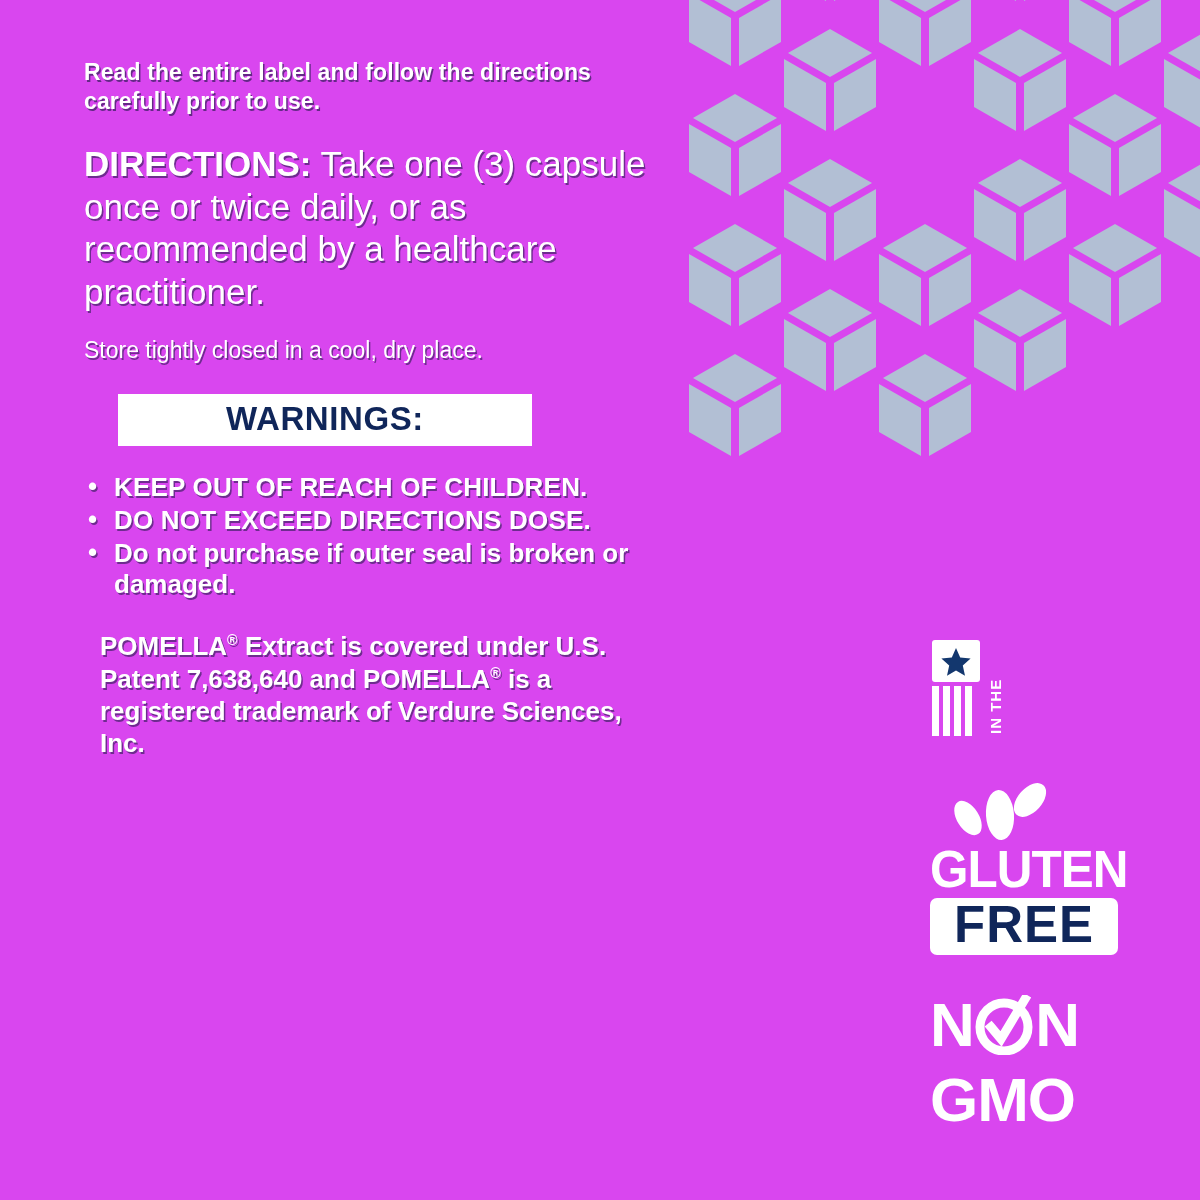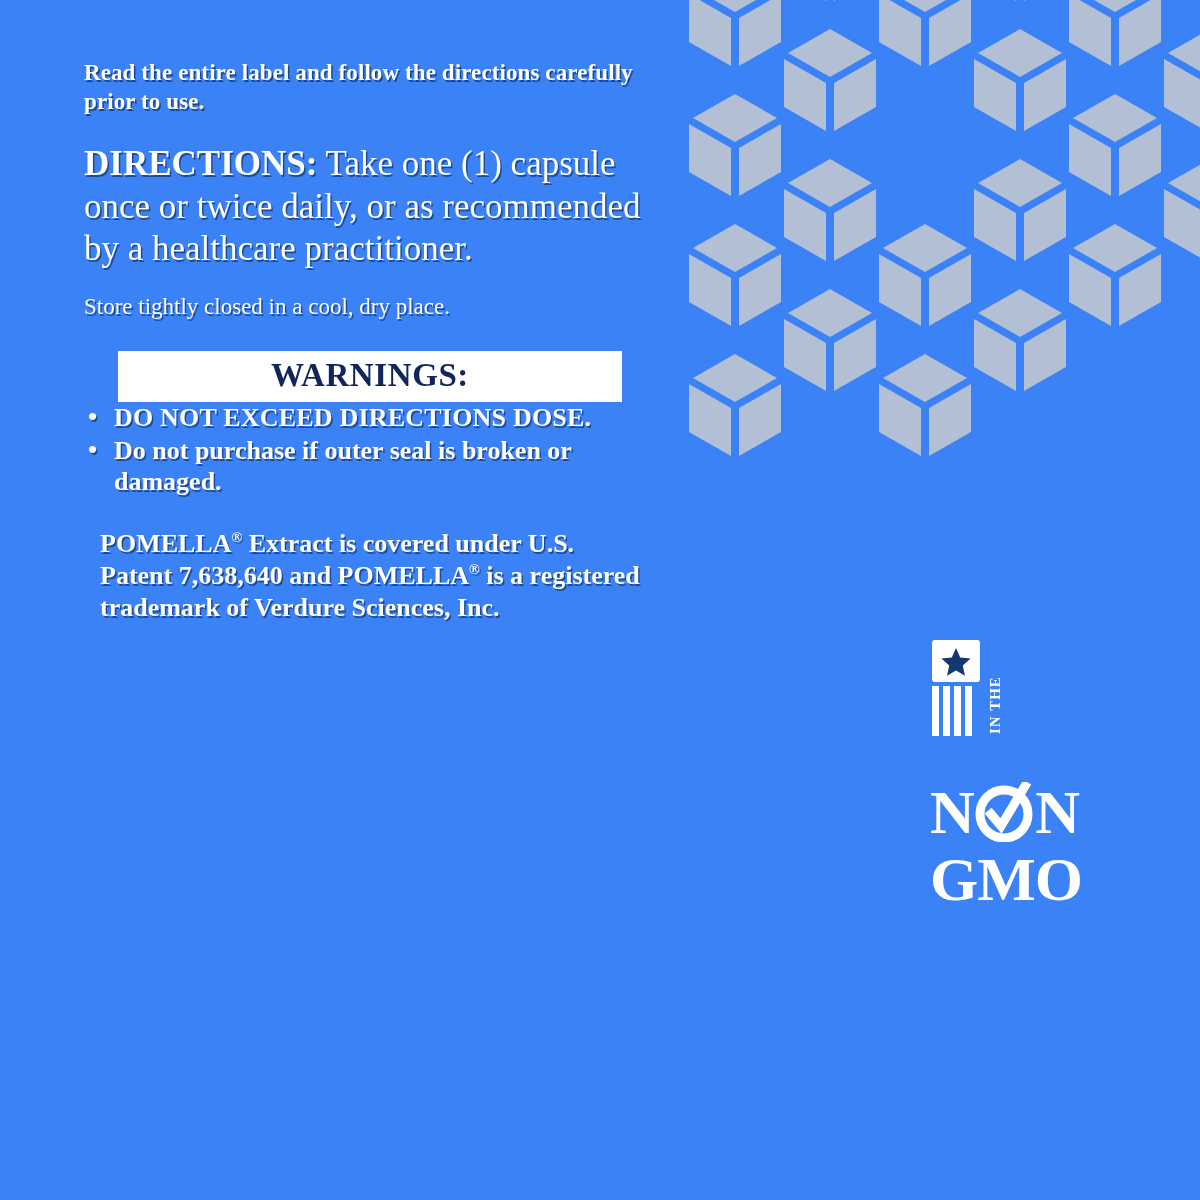--- a/index.html
+++ b/index.html
@@ -8,22 +8,22 @@
     padding: 0;
     background: #0d3069;
   }
   * { box-sizing: border-box; }
 
   .label-panel {
     position: relative;
     width: 1200px;
     height: 1200px;
     overflow: hidden;
-    background: #3b82f6;
-    font-family: Liberation Serif, serif;
+    background: #d946ef;
+    font-family: Liberation Sans, sans-serif;
     color: #ffffff;
   }
 
   
   .bg-pattern {
     position: absolute;
     top: -150px;
     right: -60px;
     width: 620px;
     height: 700px;
@@ -63,29 +63,29 @@
   .store-block {
     font-size: 23px;
     line-height: 1.22;
     margin: 0 0 30px 0;
     text-shadow: 1.5px 1.5px 0 rgba(3,18,48,0.5);
   }
 
   
   .warnings-box {
     margin-left: 34px;
-    width: 504px;
+    width: 414px;
     background: #ffffff;
     color: #10265a;
     text-align: center;
     font-size: 33px;
     font-weight: bold;
     letter-spacing: 0.6px;
     padding: 6px 0 8px 0;
-    margin-bottom: 0;
+    margin-bottom: 26px;
   }
 
   .warning-list {
     list-style: none;
     margin: 0 0 30px 0;
     padding: 0;
   }
   .warning-list li {
     position: relative;
     padding-left: 30px;
@@ -226,21 +226,21 @@
     height: 60px;
     margin: 0 1px;
     flex: 0 0 60px;
   }
   .nongmo-check svg { display: block; width: 100%; height: 100%; }
   .gmo-row {
     font-size: 62px;
     font-weight: bold;
     line-height: 1.0;
     letter-spacing: -1px;
-    margin-top: 6px;
+    margin-top: 14px;
   }
 </style>
 </head>
 <body>
 
 <div class="label-panel">
 
   <div class="bg-pattern">
     <svg viewBox="0 0 620 700" xmlns="http://www.w3.org/2000/svg" aria-hidden="true">
       <defs>
@@ -385,28 +385,29 @@
         </g>
       </g>
     </svg>
   </div>
 
   <div class="text-column">
 
     <p class="read-entire">Read the entire label and follow the directions carefully prior to use.</p>
 
     <p class="directions-block">
-      <span class="dir-head">DIRECTIONS:</span><span> Take one (1) capsule once or twice daily, or as recommended by a healthcare practitioner.</span>
+      <span class="dir-head">DIRECTIONS:</span><span> Take one (3) capsule once or twice daily, or as recommended by a healthcare practitioner.</span>
     </p>
 
     <p class="store-block">Store tightly closed in a cool, dry place.</p>
 
     <div class="warnings-box">WARNINGS:</div>
 
     <ul class="warning-list">
+      <li class="upper">KEEP OUT OF REACH OF CHILDREN.</li>
       <li class="upper">DO NOT EXCEED DIRECTIONS DOSE.</li>
       <li>Do not purchase if outer seal is broken or damaged.</li>
     </ul>
 
     <p class="patent-note">
       <span>POMELLA</span><sup>®</sup><span> Extract is covered under U.S. Patent 7,638,640 and POMELLA</span><sup>®</sup><span> is a registered trademark of Verdure Sciences, Inc.</span>
     </p>
   </div>
 
   <div class="badge-column">
@@ -420,20 +421,31 @@
           <rect x="13" y="46" width="7" height="50" fill="#ffffff"></rect>
           <rect x="24" y="46" width="7" height="50" fill="#ffffff"></rect>
           <rect x="35" y="46" width="7" height="50" fill="#ffffff"></rect>
         </svg>
       </div>
       <div class="usa-text-wrap">
         <div class="in-the-vertical">IN THE</div>
       </div>
     </div>
 
+    <div class="badge-gluten">
+      <div class="gluten-grains">
+        <svg viewBox="0 0 112 62" xmlns="http://www.w3.org/2000/svg" aria-hidden="true">
+          <ellipse cx="24" cy="36" rx="11" ry="19" fill="#ffffff" transform="rotate(-32 24 36)"></ellipse>
+          <ellipse cx="56" cy="33" rx="14" ry="25" fill="#ffffff" transform="rotate(-4 56 33)"></ellipse>
+          <ellipse cx="86" cy="18" rx="12" ry="20" fill="#ffffff" transform="rotate(42 86 18)"></ellipse>
+        </svg>
+      </div>
+      <div class="gluten-word">GLUTEN</div>
+      <div class="free-word">FREE</div>
+    </div>
 
     <div class="badge-nongmo">
       <div class="nongmo-row">
         <span>N</span>
         <span class="nongmo-check">
           <svg viewBox="0 0 60 60" xmlns="http://www.w3.org/2000/svg" aria-hidden="true">
             <circle cx="30" cy="32" r="24" fill="none" stroke="#ffffff" stroke-width="9"></circle>
             <path d="M17,32 L27,44 L51,4" fill="none" stroke="#ffffff" stroke-width="9" stroke-linecap="square"></path>
             <path d="M17,32 L27,44 L51,4" fill="none" stroke="#13376e" stroke-width="3" opacity="0"></path>
           </svg>

